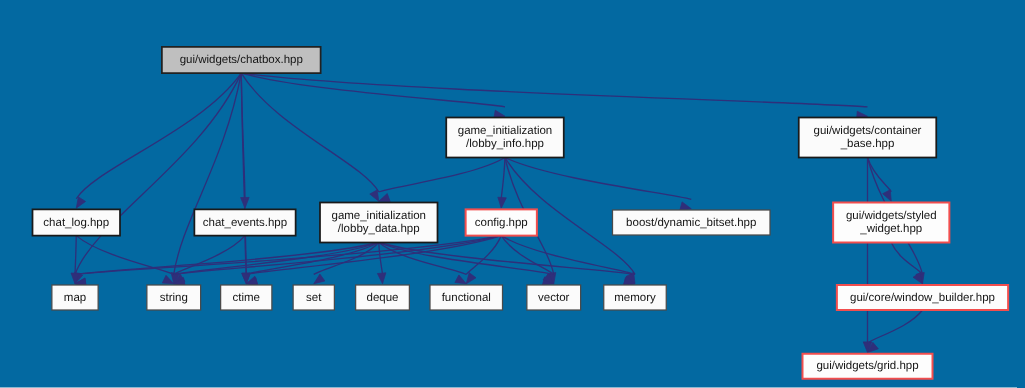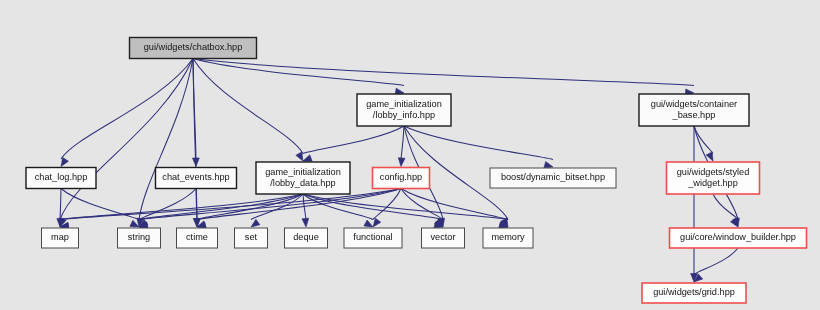--- a/index.html
+++ b/index.html
@@ -4,21 +4,21 @@
 <style>
   html, body {
     margin: 0;
     padding: 0;
     background: #f7f7f7;
   }
   #graph-root {
     position: relative;
     width: 820px;
     height: 310px;
-    background: #e5e5e5;
+    background: #0369a1;
     font-family: "Liberation Sans", sans-serif;
     overflow: hidden;
   }
   svg#graph-svg {
     position: absolute;
     left: 0;
     top: 0;
     width: 820px;
     height: 310px;
     display: block;

